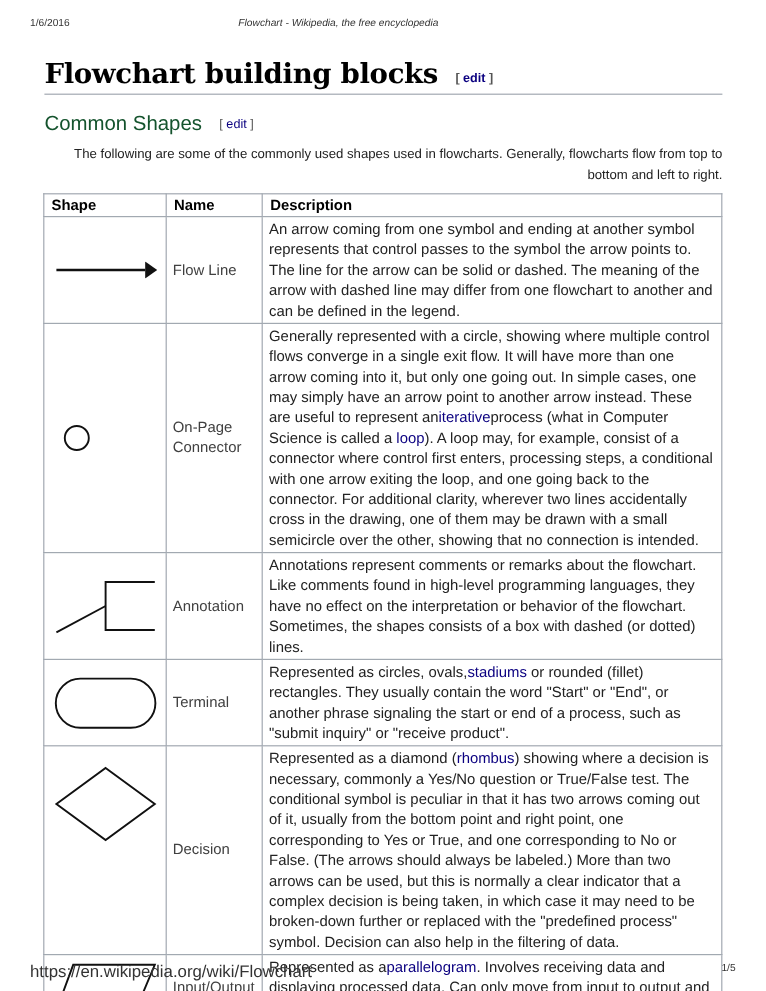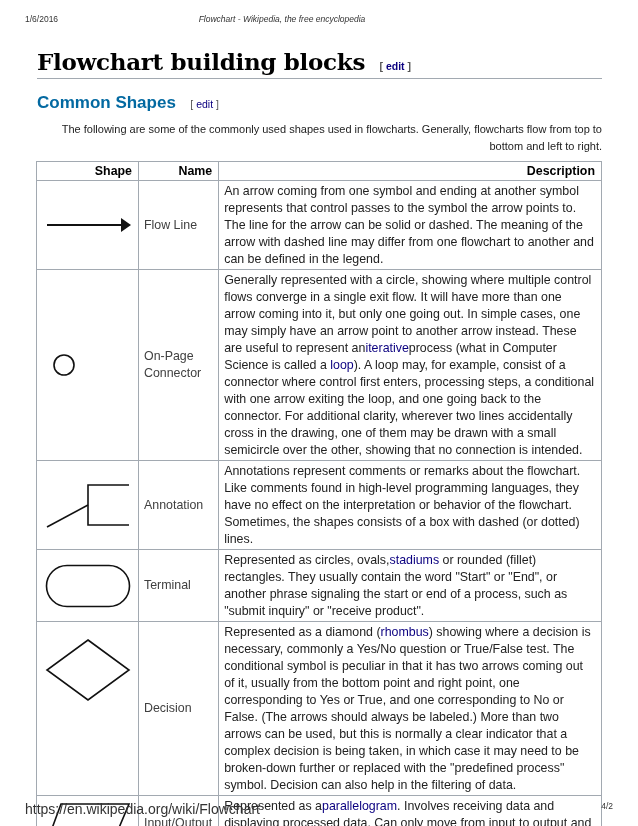--- a/index.html
+++ b/index.html
@@ -6,25 +6,25 @@
   body { width:638px; height:826px; position:relative; overflow:hidden; font-family:"Liberation Sans", sans-serif; color:#222; }
   .hdr-date { position:absolute; left:25px; top:14px; font-size:8.5px; color:#333; }
   .hdr-title { position:absolute; left:0; width:564px; text-align:center; top:14px; font-size:8.5px; color:#333;font-style:italic; }
   .ftr-url { position:absolute; left:25px; top:801px; font-size:14px; color:#333; }
   .ftr-page { position:absolute; right:25px; top:801px; font-size:8.5px; color:#333; }
   .h1 { position:absolute; left:37px; top:48px; width:565px; border-bottom:1px solid #a2a9b1; padding-bottom:3px;font-weight:bold; }
   .h1 .t { font-family:"DejaVu Serif", serif; font-size:23px; color:#000; letter-spacing:-0.3px; }
   .edit { font-size:10.5px; color:#555; margin-left:10px; vertical-align:middle; }
   .edit a { color:#0b0080; text-decoration:none; }
   .h2 { position:absolute; left:37px; top:93px; }
-  .h2 .t { font-size:17px; font-weight:bold; color:#0369a1; }
+  .h2 .t { font-size:17px; font-weight:normal; color:#14532d; }
   .intro { position:absolute; left:37px; top:121px; width:565px; font-size:11px; line-height:17px; color:#222;text-align:right; }
   table { position:absolute; left:36px; top:161px; width:566px; border-collapse:collapse; font-size:12.4px; }
   th, td { border:1px solid #a2a9b1; padding:0 6px; vertical-align:middle; }
-  th { font-weight:bold; height:18px; text-align:right; font-size:12.4px; color:#000; }
+  th { font-weight:bold; height:18px; text-align:left; font-size:12.4px; color:#000; }
   td.desc { line-height:17px; padding:2px 5px 1px 5px; color:#222; }
   td.name { padding-left:5px; line-height:17px; color:#404040; }
   td.shape { padding:0; text-align:center; }
   a.lnk { color:#0b0080; text-decoration:none;margin-top:10px; }
   svg { display:block; margin:0 auto; }
 </style>
 </head>
 <body>
 
 <div class="hdr-date">1/6/2016</div>
@@ -114,13 +114,13 @@
           </svg>
     </td>
     <td class="name">Input/Output</td>
     <td class="desc"><span>Represented as a</span><a href="#" class="lnk">parallelogram</a><span>. Involves receiving data and displaying processed data. Can only move from input to output and not vice versa. Examples: Get X from the user; display X.</span></td>
   </tr>
 
 </tbody>
   </table>
 
 <div class="ftr-url">https://en.wikipedia.org/wiki/Flowchart</div>
-<div class="ftr-page">4/2</div>
+<div class="ftr-page">1/5</div>
 
 </body></html>

